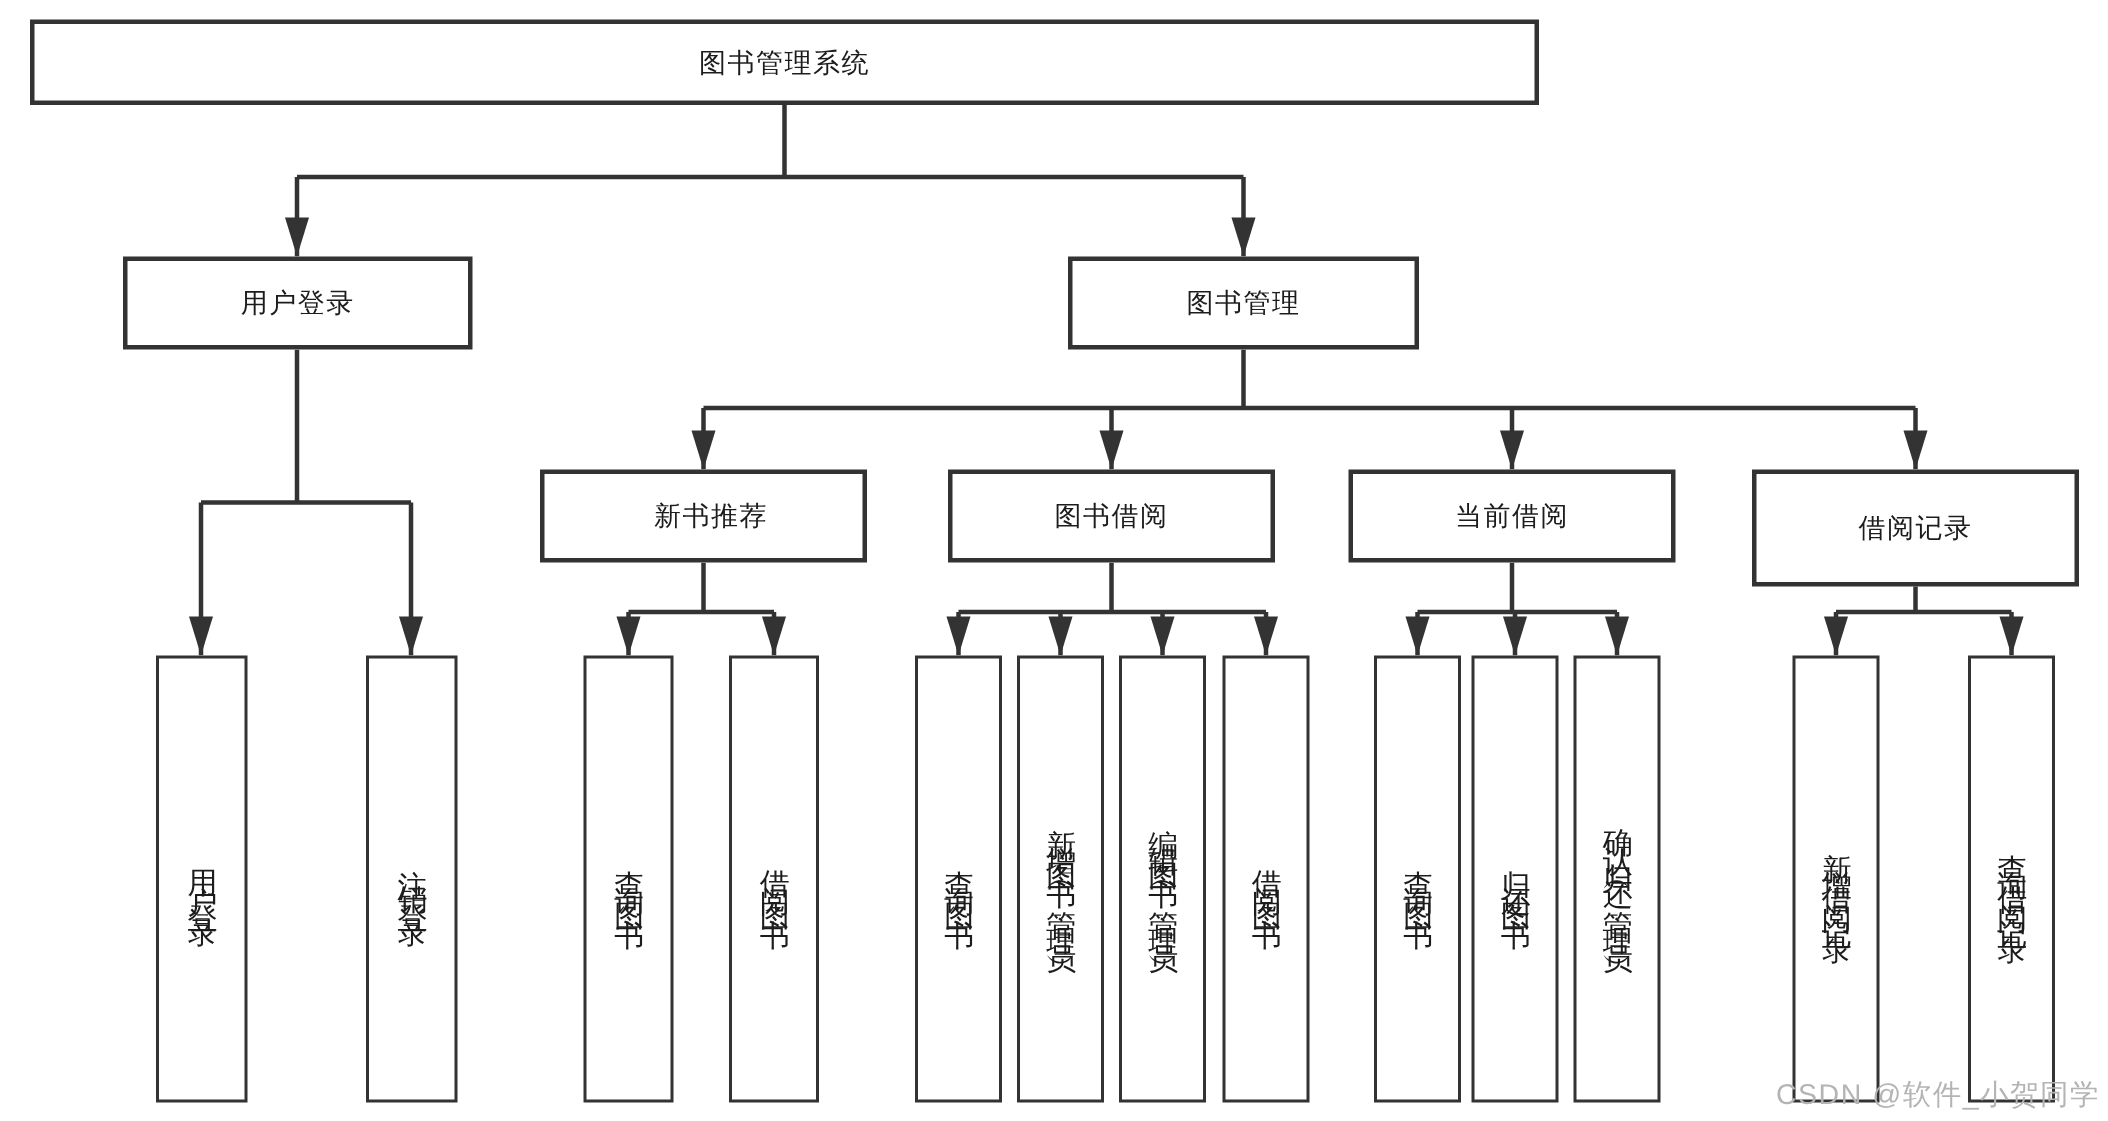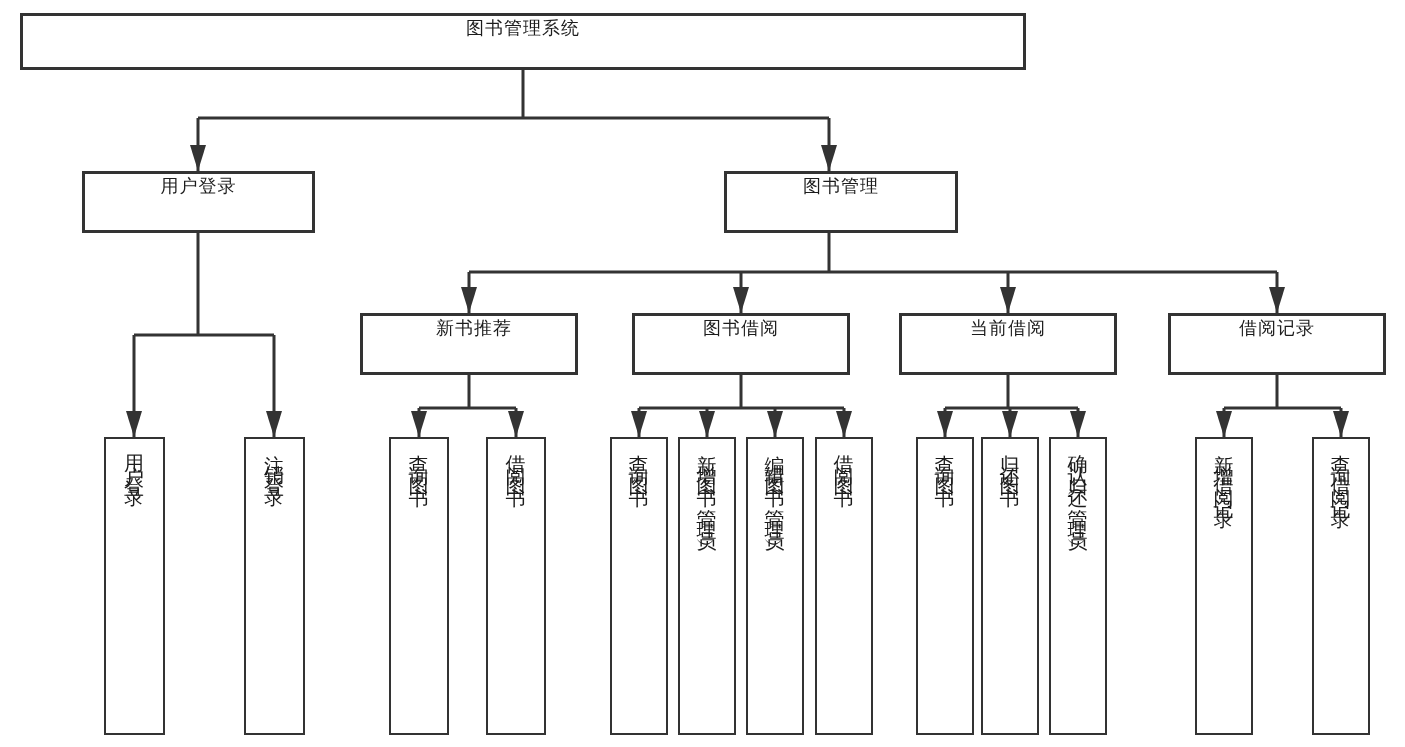--- a/index.html
+++ b/index.html
@@ -24,20 +24,21 @@
     width: 1405px; height: 747px;
     pointer-events: none;
   }
   .connectors path { stroke: var(--line); stroke-width: 3; fill: none; }
   .connectors .ah { fill: var(--line); stroke: none; }
   .node {
     position: absolute;
     background: var(--background);
     border: 3px solid var(--line);
     display: flex;
+    align-items: center;
     justify-content: center;
     color: var(--text);
     font-size: 18px;
     letter-spacing: 1px;
     z-index: 1;
   }
   .leaf {
     border-width: 2.5px;
     font-size: 20px;
   }
@@ -98,34 +99,34 @@
     </g>
   </svg>
 
   <div class="node" style="left:20px; top:13px; width:1006px; height:57px;">
     <span>图书管理系统</span>
   </div>
 
   <div class="node" style="left:82px; top:171px; width:233px; height:62px;">
     <span>用户登录</span>
   </div>
-  <div class="node" style="left:712px; top:171px; width:234px; height:62px;margin-left:12px;">
+  <div class="node" style="left:712px; top:171px; width:234px; height:62px;">
     <span>图书管理</span>
   </div>
 
   <div class="node" style="left:360px; top:313px; width:218px; height:62px;padding-left:10px;">
     <span>新书推荐</span>
   </div>
   <div class="node" style="left:899px; top:313px; width:218px; height:62px;">
     <span>当前借阅</span>
   </div>
   <div class="node" style="left:632px; top:313px; width:218px; height:62px;">
     <span>图书借阅</span>
   </div>
-  <div class="node" style="left:1168px; top:313px; width:218px; height:62px;">
+  <div class="node" style="left:1168px; top:313px; width:218px; height:78px;">
     <span>借阅记录</span>
   </div>
 
   <div class="node leaf" style="left:104px; top:437px; width:61px; height:298px;">
     <span class="vlabel">用户登录</span>
   </div>
   <div class="node leaf" style="left:244px; top:437px; width:61px; height:298px;">
     <span class="vlabel">注销登录</span>
   </div>
 
@@ -159,13 +160,14 @@
     <span class="vlabel">确认归还（管理员）</span>
   </div>
 
   <div class="node leaf" style="left:1195px; top:437px; width:58px; height:298px;">
     <span class="vlabel">新增借阅记录</span>
   </div>
   <div class="node leaf" style="left:1312px; top:437px; width:58px; height:298px;">
     <span class="vlabel">查询借阅记录</span>
   </div>
 
+  <div class="watermark">CSDN @软件_小贺同学</div>
 </div>
 
 </body></html>

